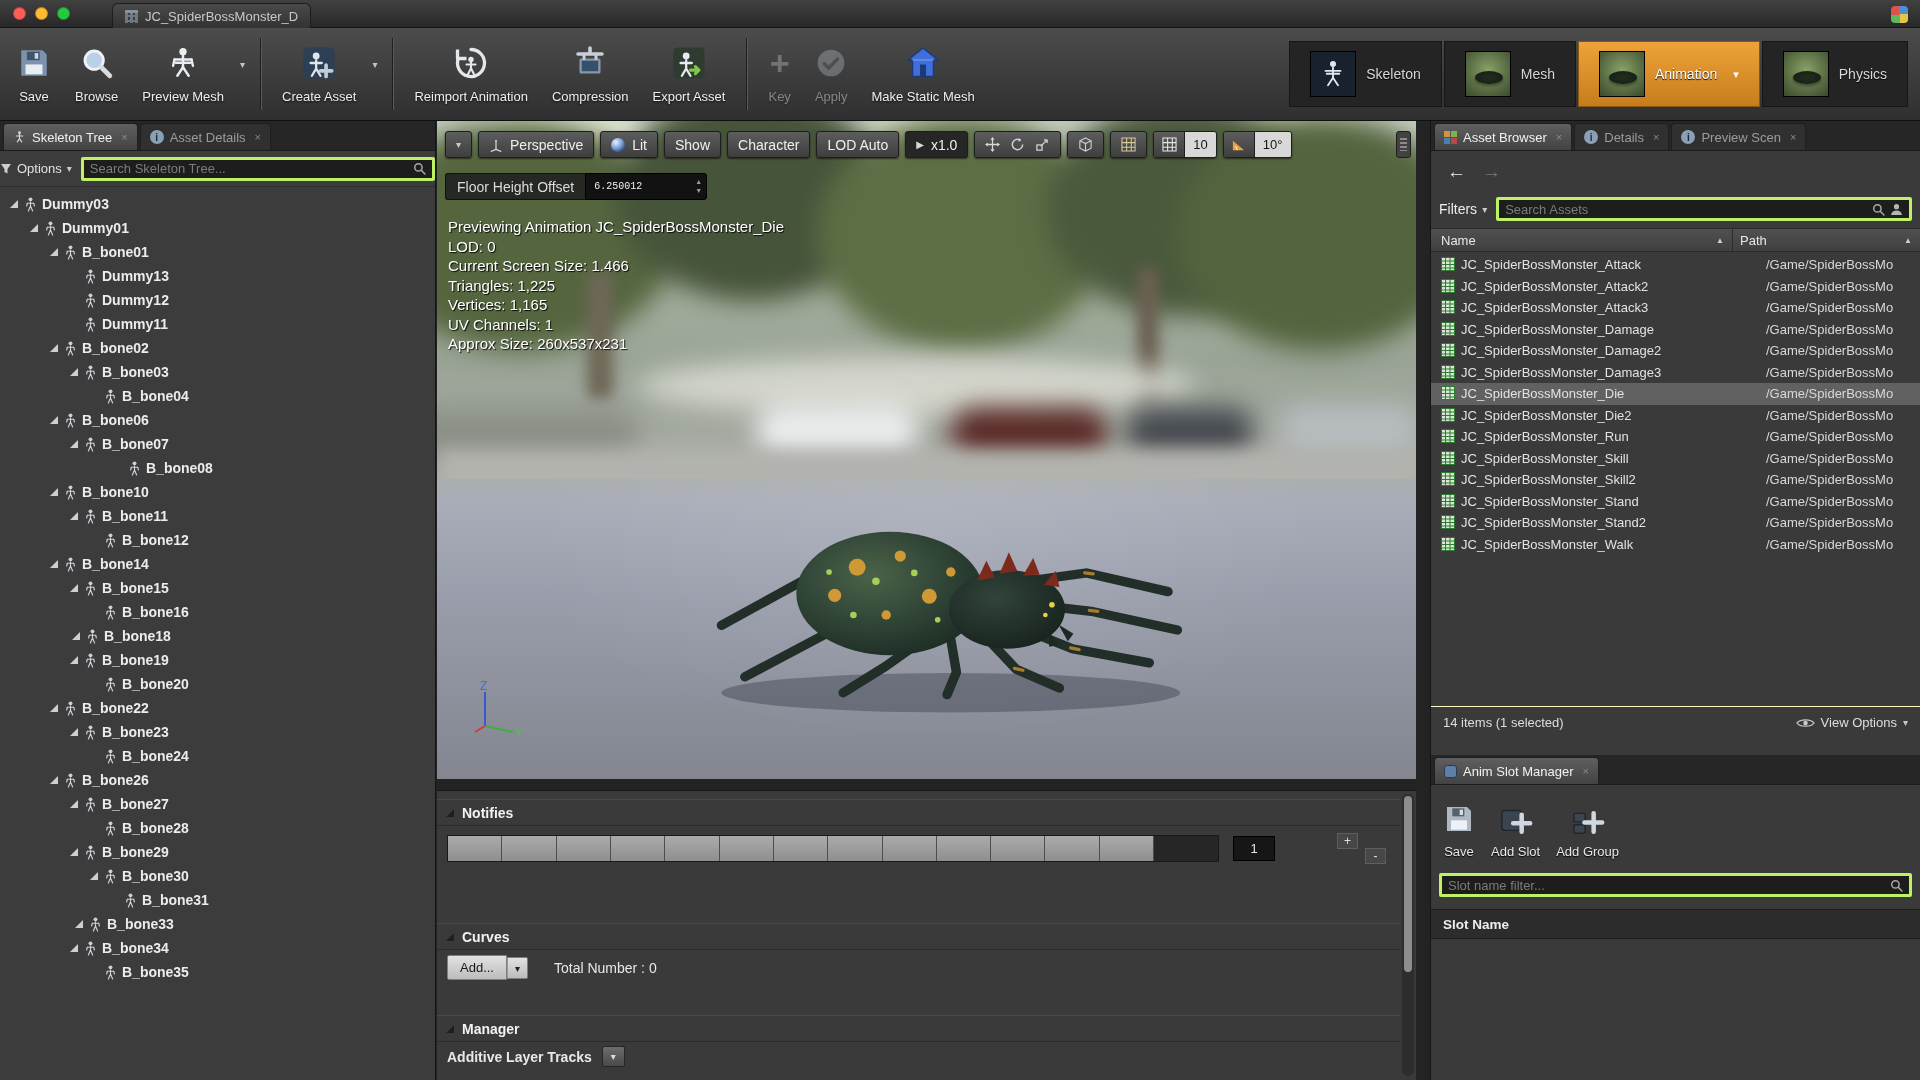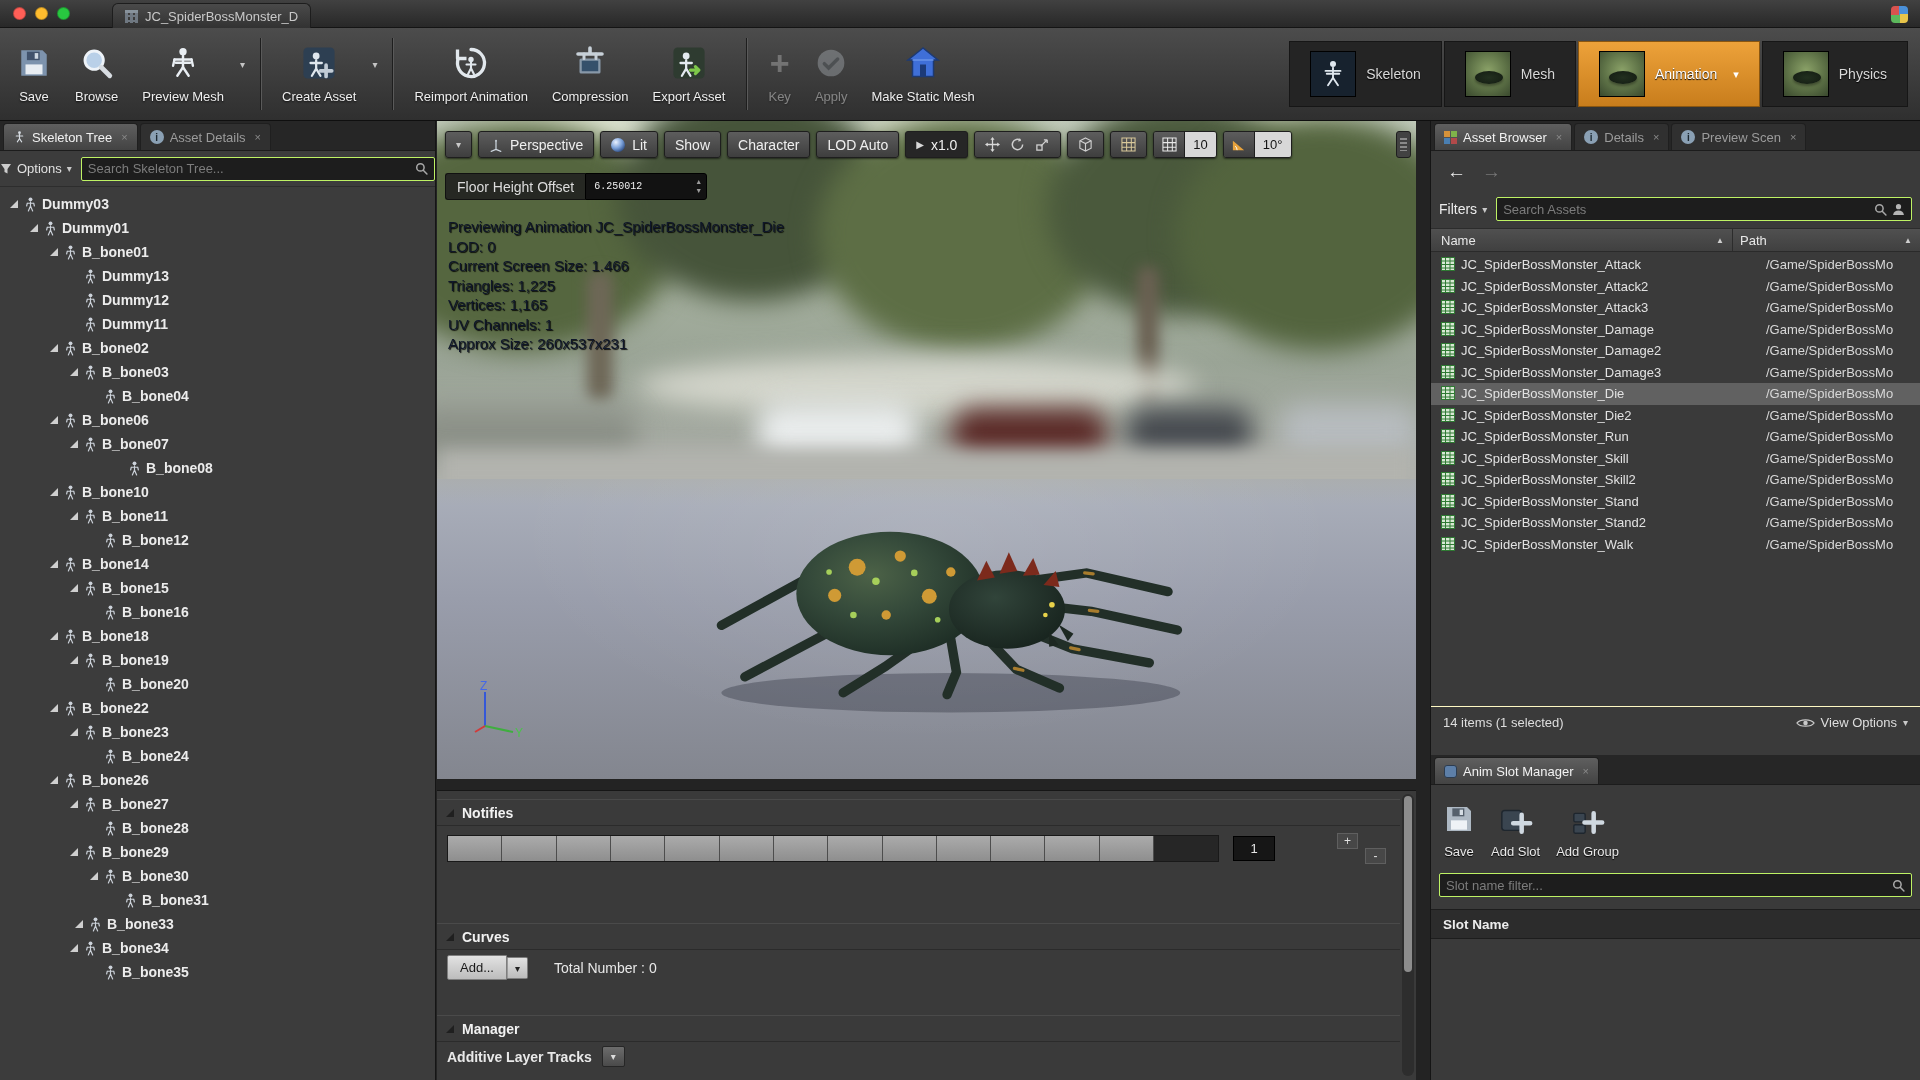--- a/index.html
+++ b/index.html
@@ -66,21 +66,21 @@
   .tab { height:27px; display:flex; align-items:center; gap:6px; padding:0 9px;
     background:#303030; color:#9b9b9b; font-size:13px; border-radius:4px 4px 0 0;
     border:1px solid #1f1f1f; border-bottom:none; white-space:nowrap; }
   .tab.active { background:linear-gradient(#5f5f5f,#434343); color:#f2f2f2; }
   .tab .x { color:#8a8a8a; font-size:11px; margin-left:3px; }
   .info-ic { width:14px; height:14px; border-radius:50%; background:#8aa0b4; color:#1c2831;
     font-size:10px; font-weight:bold; display:flex; align-items:center; justify-content:center; flex:none; }
   .info-ic::before { content:"i"; }
   .quad-ic { width:13px; height:13px; flex:none; display:grid; grid-template-columns:1fr 1fr; gap:1px; }
   .quad-ic span { display:block; }
-  .searchbox { height:24px; background:#1d1d1d; border:1px solid #bef264; border-radius:2px;
+  .searchbox { height:24px; background:#1d1d1d; border:3px solid #bef264; border-radius:2px;
     display:flex; align-items:center; gap:5px; padding:0 6px; }
   .searchbox input { flex:1; min-width:0; background:transparent; border:none; outline:none;
     color:#cfcfcf; font-size:13px; font-family:inherit; }
   .searchbox input::placeholder { color:#7c7c7c; }
   .caret { font-size:10px; color:#c9c9c9; }
 
   
   #left-panel { position:absolute; left:0; top:121px; width:436px; bottom:0;
     background:#3c3c3c; border-right:1px solid #151515; display:flex; flex-direction:column; }
   .options-row { height:36px; display:flex; align-items:center; gap:9px; padding:0 0;
@@ -133,21 +133,21 @@
     border-radius:3px 0 0 3px; display:flex; align-items:center; padding:0 11px;
     font-size:14px; color:#dcdcdc; }
   .vpf-value { background:#121212; border:1px solid #000; border-radius:0 3px 3px 0;
     width:122px; position:relative; display:flex; align-items:center; }
   .vpf-value input { width:94px; background:transparent; border:none; outline:none;
     color:#f0f0f0; font-size:10px; padding:0 0 0 8px; font-family:Liberation Mono, monospace; }
   .spin { position:absolute; right:4px; top:3px; display:flex; flex-direction:column;
     font-size:7px; color:#9a9a9a; line-height:9px; text-align:center; }
 
   .vp-stats { position:absolute; left:11px; top:96px; z-index:4;
-    font-size:15px; line-height:19.5px; color:#0f172a;
+    font-size:15px; line-height:19.5px; color:#ffffff;
     text-shadow:1px 1px 1px rgba(0,0,0,.9); }
 
   .vp-axis { position:absolute; left:32px; bottom:38px; z-index:4; }
 
   
   #timeline { position:absolute; left:437px; top:790px; width:979px; bottom:0;
     background:#3a3a3a; border-top:1px solid #161616; }
   .tl-header { position:absolute; left:0; right:16px; height:27px; display:flex;
     align-items:center; gap:8px; padding:0 9px; border-top:1px solid #4a4a4a;
     border-bottom:1px solid #2b2b2b; font-size:14px; font-weight:bold; color:#f2f2f2; }
@@ -600,21 +600,21 @@
       <div class="tree-row" style="padding-left: 90px;">
         <span class="wedge-sp"></span>
         <span class="bone-ic">
           <svg width="13" height="15" viewBox="0 0 12 14">
             <circle cx="6" cy="2.2" r="1.8" fill="#ccd2da"></circle>
             <path d="M6 4.5v4M3 5.8h6M6 8.5 4 13M6 8.5 8 13M3 5.8 2.4 8.4M9 5.8l.6 2.6" stroke="#ccd2da" stroke-width="1.1" fill="none" stroke-linecap="round"></path>
           </svg>
         </span>
         <span>B_bone16</span>
       </div>
-      <div class="tree-row" style="padding-left: 50px;">
+      <div class="tree-row" style="padding-left: 32px; margin-left: 40px;">
         <span class="wedge"></span>
         <span class="bone-ic">
           <svg width="13" height="15" viewBox="0 0 12 14">
             <circle cx="6" cy="2.2" r="1.8" fill="#ccd2da"></circle>
             <path d="M6 4.5v4M3 5.8h6M6 8.5 4 13M6 8.5 8 13M3 5.8 2.4 8.4M9 5.8l.6 2.6" stroke="#ccd2da" stroke-width="1.1" fill="none" stroke-linecap="round"></path>
           </svg>
         </span>
         <span>B_bone18</span>
       </div>
       <div class="tree-row" style="padding-left: 70px;">

